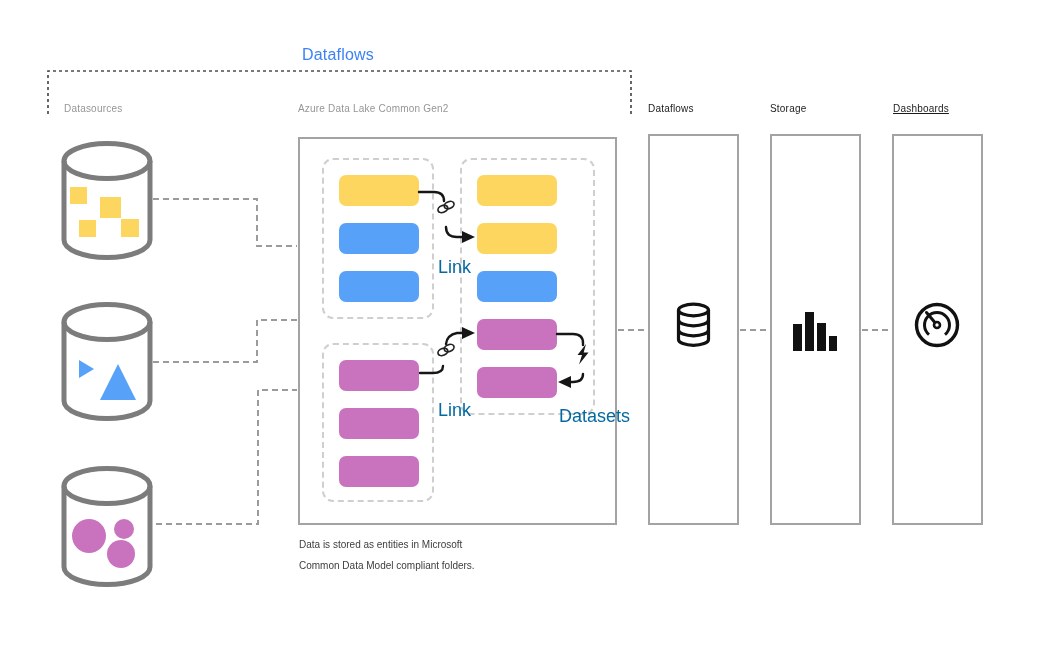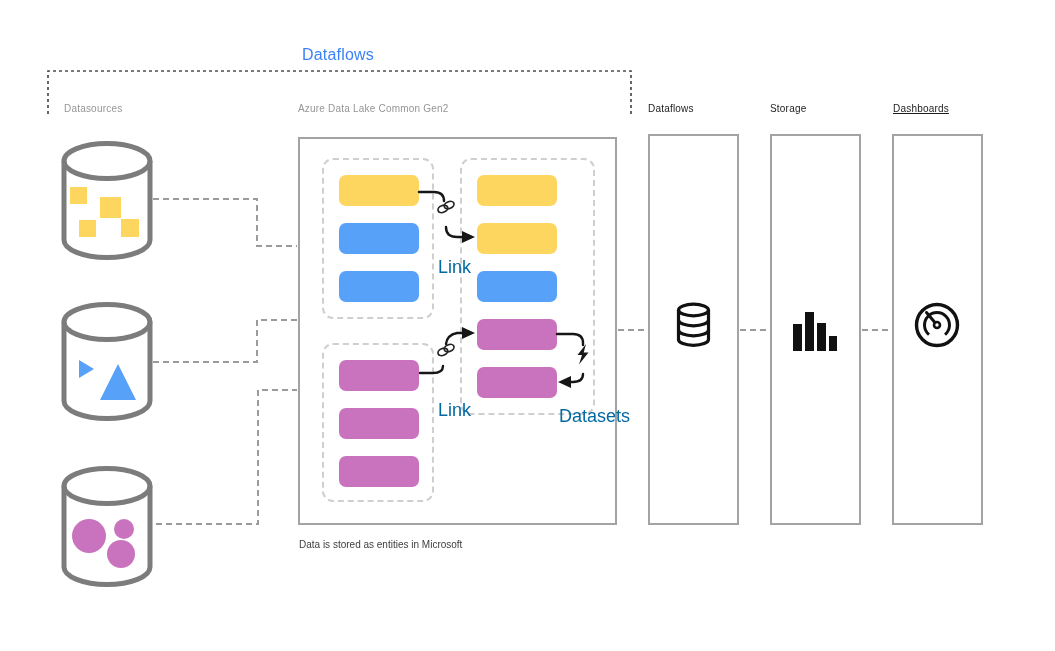--- a/index.html
+++ b/index.html
@@ -86,20 +86,21 @@
         <div class="entity" style="background-color: rgb(252, 214, 95);"></div>
         <div class="entity" style="background-color: rgb(252, 214, 95);"></div>
         <div class="entity" style="background-color: rgb(87, 162, 248);"></div>
         <div class="entity" style="background-color: rgb(201, 115, 190);"></div>
         <div class="entity" style="background-color: rgb(201, 115, 190);"></div>
       </div>
   </div>
 
   <div id="adls-caption">
     <div>Data is stored as entities in Microsoft</div>
+    <div>Common Data Model compliant folders.</div>
   </div>
 
   <div class="panel" style="left:648px;top:134px;width:91px;height:391px;"></div>
   <div class="panel" style="left:770px;top:134px;width:91px;height:391px;"></div>
   <div class="panel" style="left:892px;top:134px;width:91px;height:391px;"></div>
 
   <div class="flow-label" style="left:438px;top:211px;">Link</div>
   <div class="flow-label" style="left:438px;top:354px;">Link</div>
   <div class="flow-label" style="left:559px;top:360px;">Datasets</div>
 

